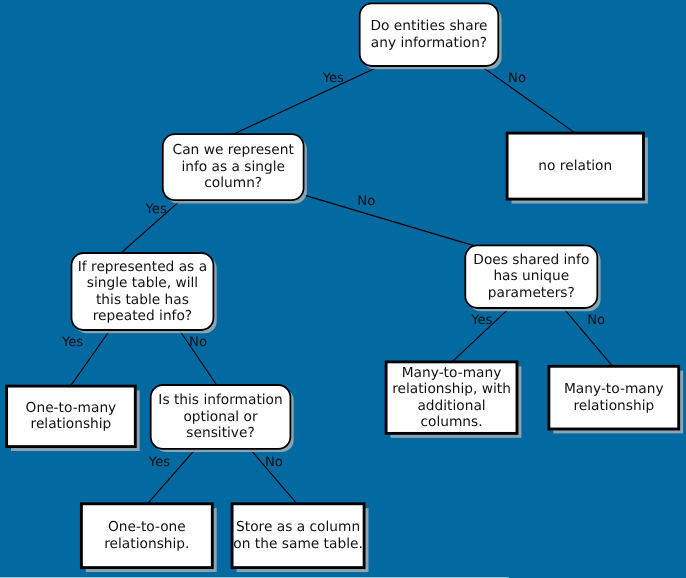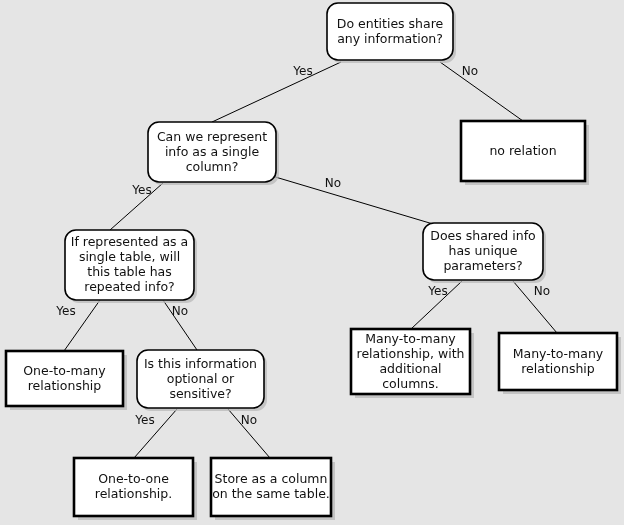--- a/index.html
+++ b/index.html
@@ -4,21 +4,21 @@
 <style>
   html, body {
     margin: 0;
     padding: 0;
     background: #ffffff;
   }
   #canvas {
     position: relative;
     width: 624px;
     height: 525px;
-    background: #e5e5e5;
+    background: #0369a1;
     font-family: "DejaVu Sans", sans-serif;
     overflow: hidden;
   }
   svg.flow {
     position: absolute;
     left: 0;
     top: 0;
     width: 624px;
     height: 525px;
   }

